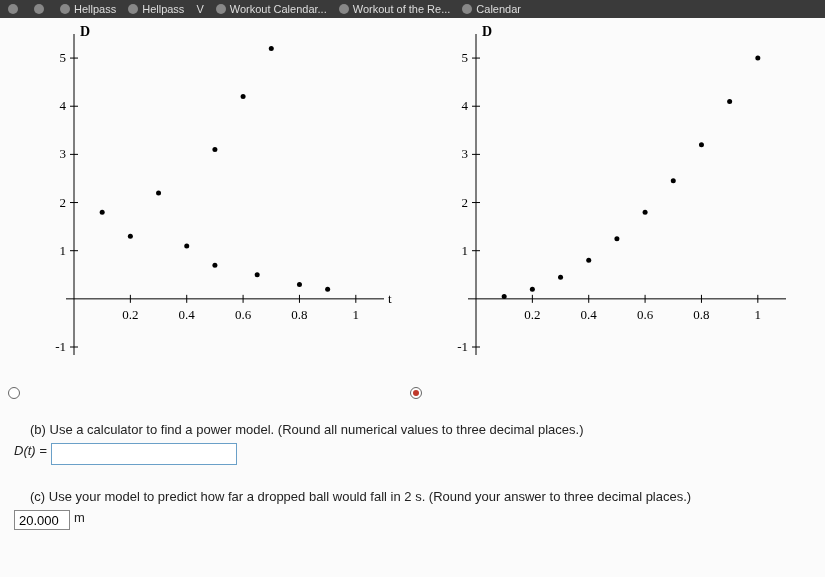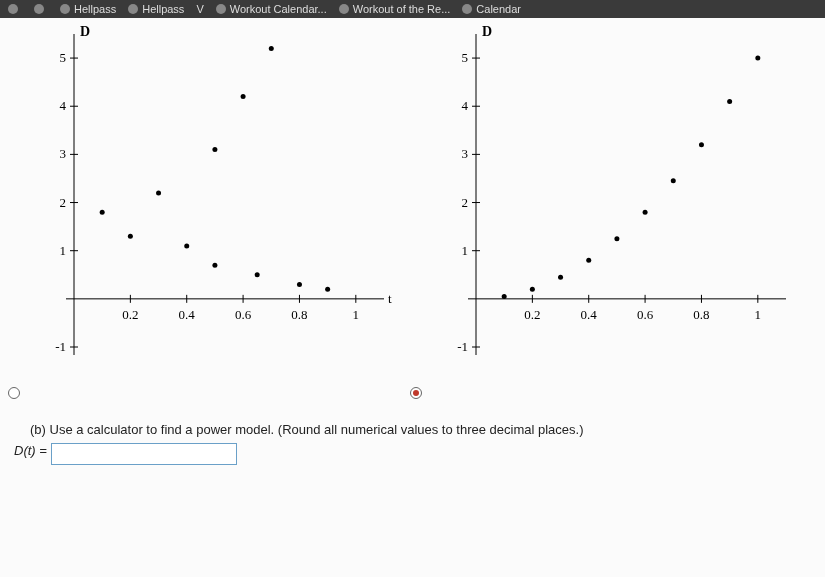--- a/index.html
+++ b/index.html
@@ -221,13 +221,18 @@
 
 <div class="problem-text">
   <p>(b) Use a calculator to find a power model. (Round all numerical values to three decimal places.)</p>
   <div class="eq-line">
     <span style="font-style: italic;">D(t) =</span>
     <input class="input-box" type="text" value="" style="">
   </div>
 </div>
 
 <div class="problem-text">
+  <p>(c) Use your model to predict how far a dropped ball would fall in 2 s. (Round your answer to three decimal places.)</p>
+  <div class="eq-line">
+    <input class="input-plain" type="text" value="20.000" style="">
+    <span>m</span>
+  </div>
 </div>
 
 </body></html>

